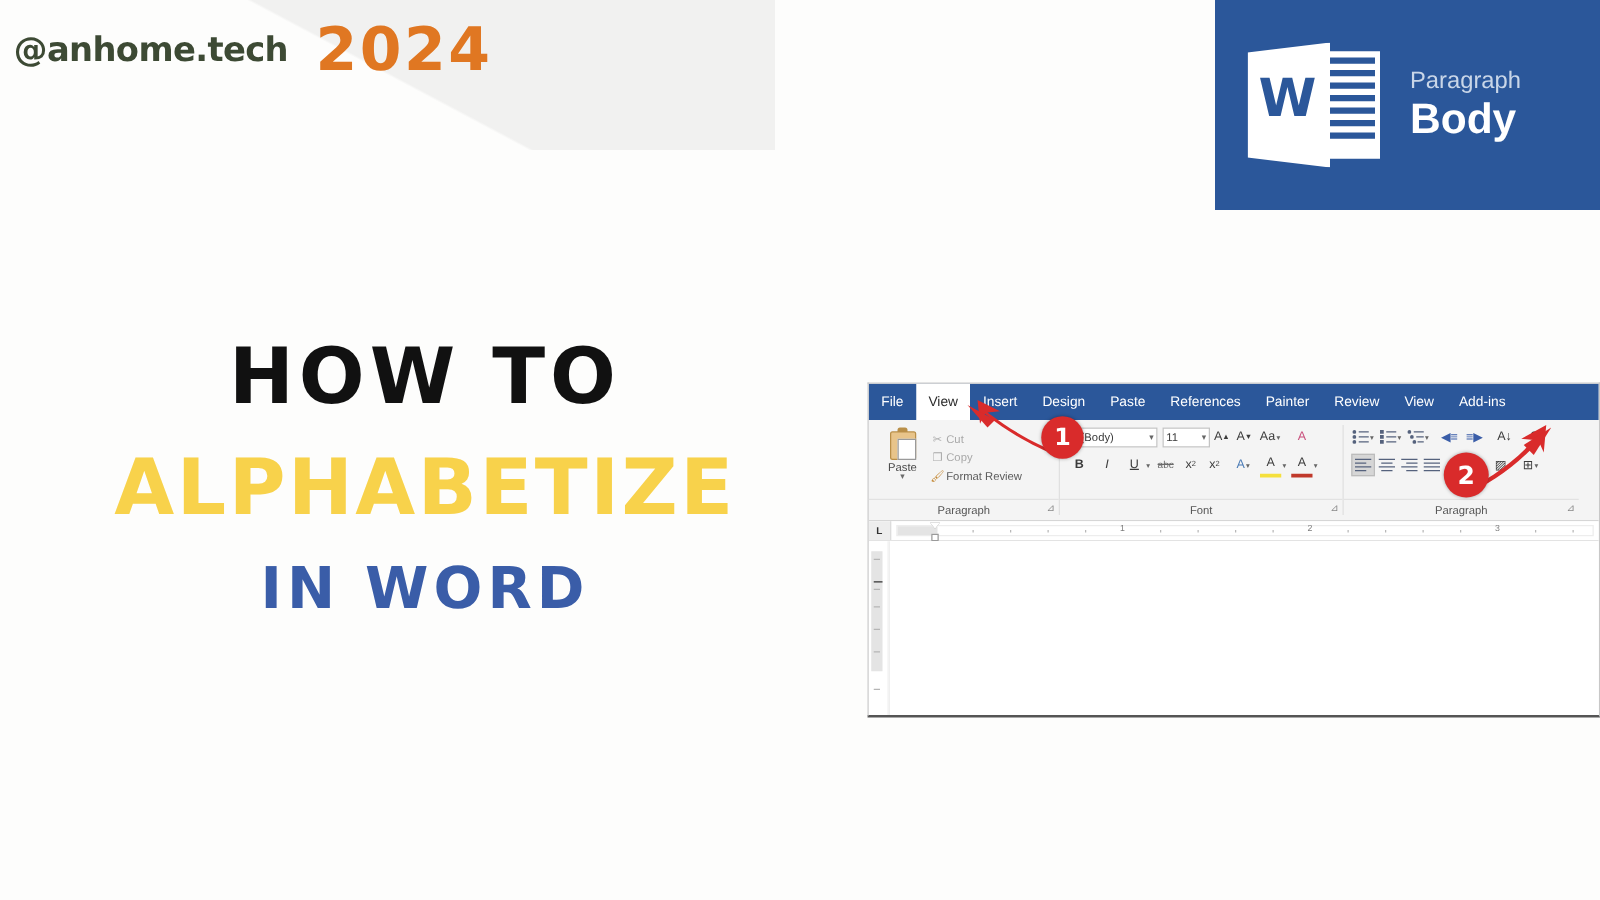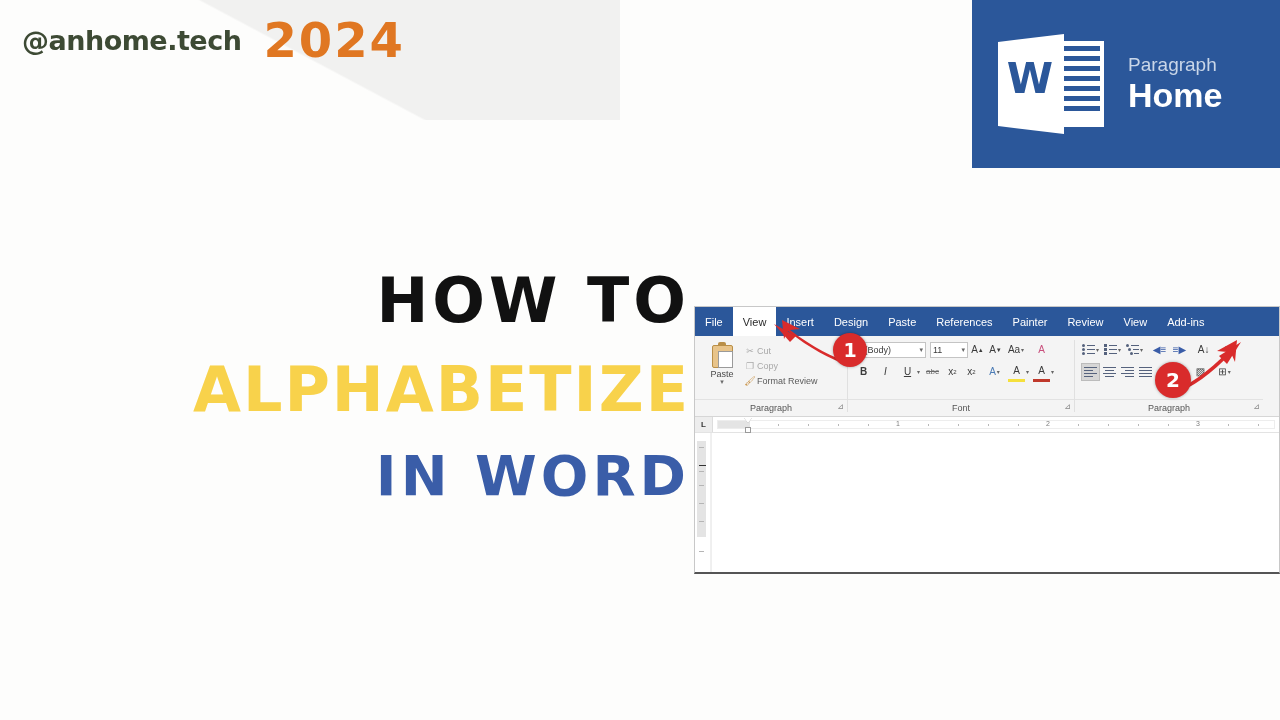--- a/index.html
+++ b/index.html
@@ -11,21 +11,21 @@
   
   #bg-diagonal{
     position:absolute;left:0;top:0;width:620px;height:120px;
     background:linear-gradient(208deg,#f1f1f0 0 49.5%,rgba(241,241,240,0) 50%);
     pointer-events:none;
   }
   
   #header{position:absolute;left:0;top:0;width:700px;height:80px;display:flex;align-items:center;}
   #handle{
     font-size:27px;font-weight:bold;color:#3d4a34;letter-spacing:-0.5px;
-    margin-left:22px;font-family:"DejaVu Sans", sans-serif;
+    margin-left:11px;font-family:"DejaVu Sans", sans-serif;
   }
   #year{
     margin-left:22px;font-size:48px;font-weight:bold;color:#e07722;
     letter-spacing:2px;font-family:"DejaVu Sans", sans-serif;
   }
   
   #word-logo{
     position:absolute;right:0;top:0;width:308px;height:168px;
     background:#2b579a;display:flex;align-items:center;
   }
@@ -38,28 +38,28 @@
     position:absolute;left:10px;top:30px;width:52px;text-align:center;
     font-size:42px;font-weight:bold;color:#2b579a;font-family:"DejaVu Sans", sans-serif;
     line-height:1;
   }
   #logo-lines{position:absolute;left:66px;top:13px;width:44px;height:86px;background:#fff;padding:5px 4px;box-sizing:border-box;}
   #logo-lines i{display:block;height:5px;background:#2b579a;margin-bottom:5px;}
   #logo-text{margin-left:22px;color:#fff;}
   #logo-ms{font-size:19px;color:#c9d6e8;line-height:1.2;}
   #logo-word{font-size:34px;font-weight:bold;line-height:1.1;}
   
-  #title-block{position:absolute;left:10px;top:268px;width:680px;text-align:right;}
+  #title-block{position:absolute;left:0;top:268px;width:680px;text-align:center;}
   .title-line{
     font-family:"DejaVu Sans", sans-serif;
     font-weight:bold;letter-spacing:2px;line-height:1.08;
   }
   #title-how{font-size:62px;color:#111111;letter-spacing:4px;}
   #title-alpha{font-size:62px;color:#f8d24b;margin-top:22px;letter-spacing:2px;}
-  #title-inword{font-size:56px;color:#3a5da8;margin-top:22px;letter-spacing:4px;}
+  #title-inword{font-size:46px;color:#3a5da8;margin-top:22px;letter-spacing:4px;}
   
   #word-window{
     position:absolute;left:694px;top:306px;width:586px;height:268px;
     background:#ffffff;border:1px solid #c8c8c8;border-bottom:2px solid #555;
     box-sizing:border-box;overflow:hidden;
   }
   
   #tabbar{height:29px;background:#2b579a;display:flex;align-items:stretch;font-size:11px;}
   .tab{
     display:flex;align-items:center;padding:0 10px;color:#ffffff;white-space:nowrap;
@@ -180,21 +180,21 @@
         <i></i>
         <i></i>
         <i></i>
         <i></i>
         <i></i>
         <i></i>
     </div>
   </div>
   <div id="logo-text">
     <div id="logo-ms">Paragraph</div>
-    <div id="logo-word">Home</div>
+    <div id="logo-word">Body</div>
   </div>
 </div>
 
 <div id="title-block">
   <div class="title-line" id="title-how">HOW TO</div>
   <div class="title-line" id="title-alpha">ALPHABETIZE</div>
   <div class="title-line" id="title-inword">IN WORD</div>
 </div>
 
 <div id="word-window">

